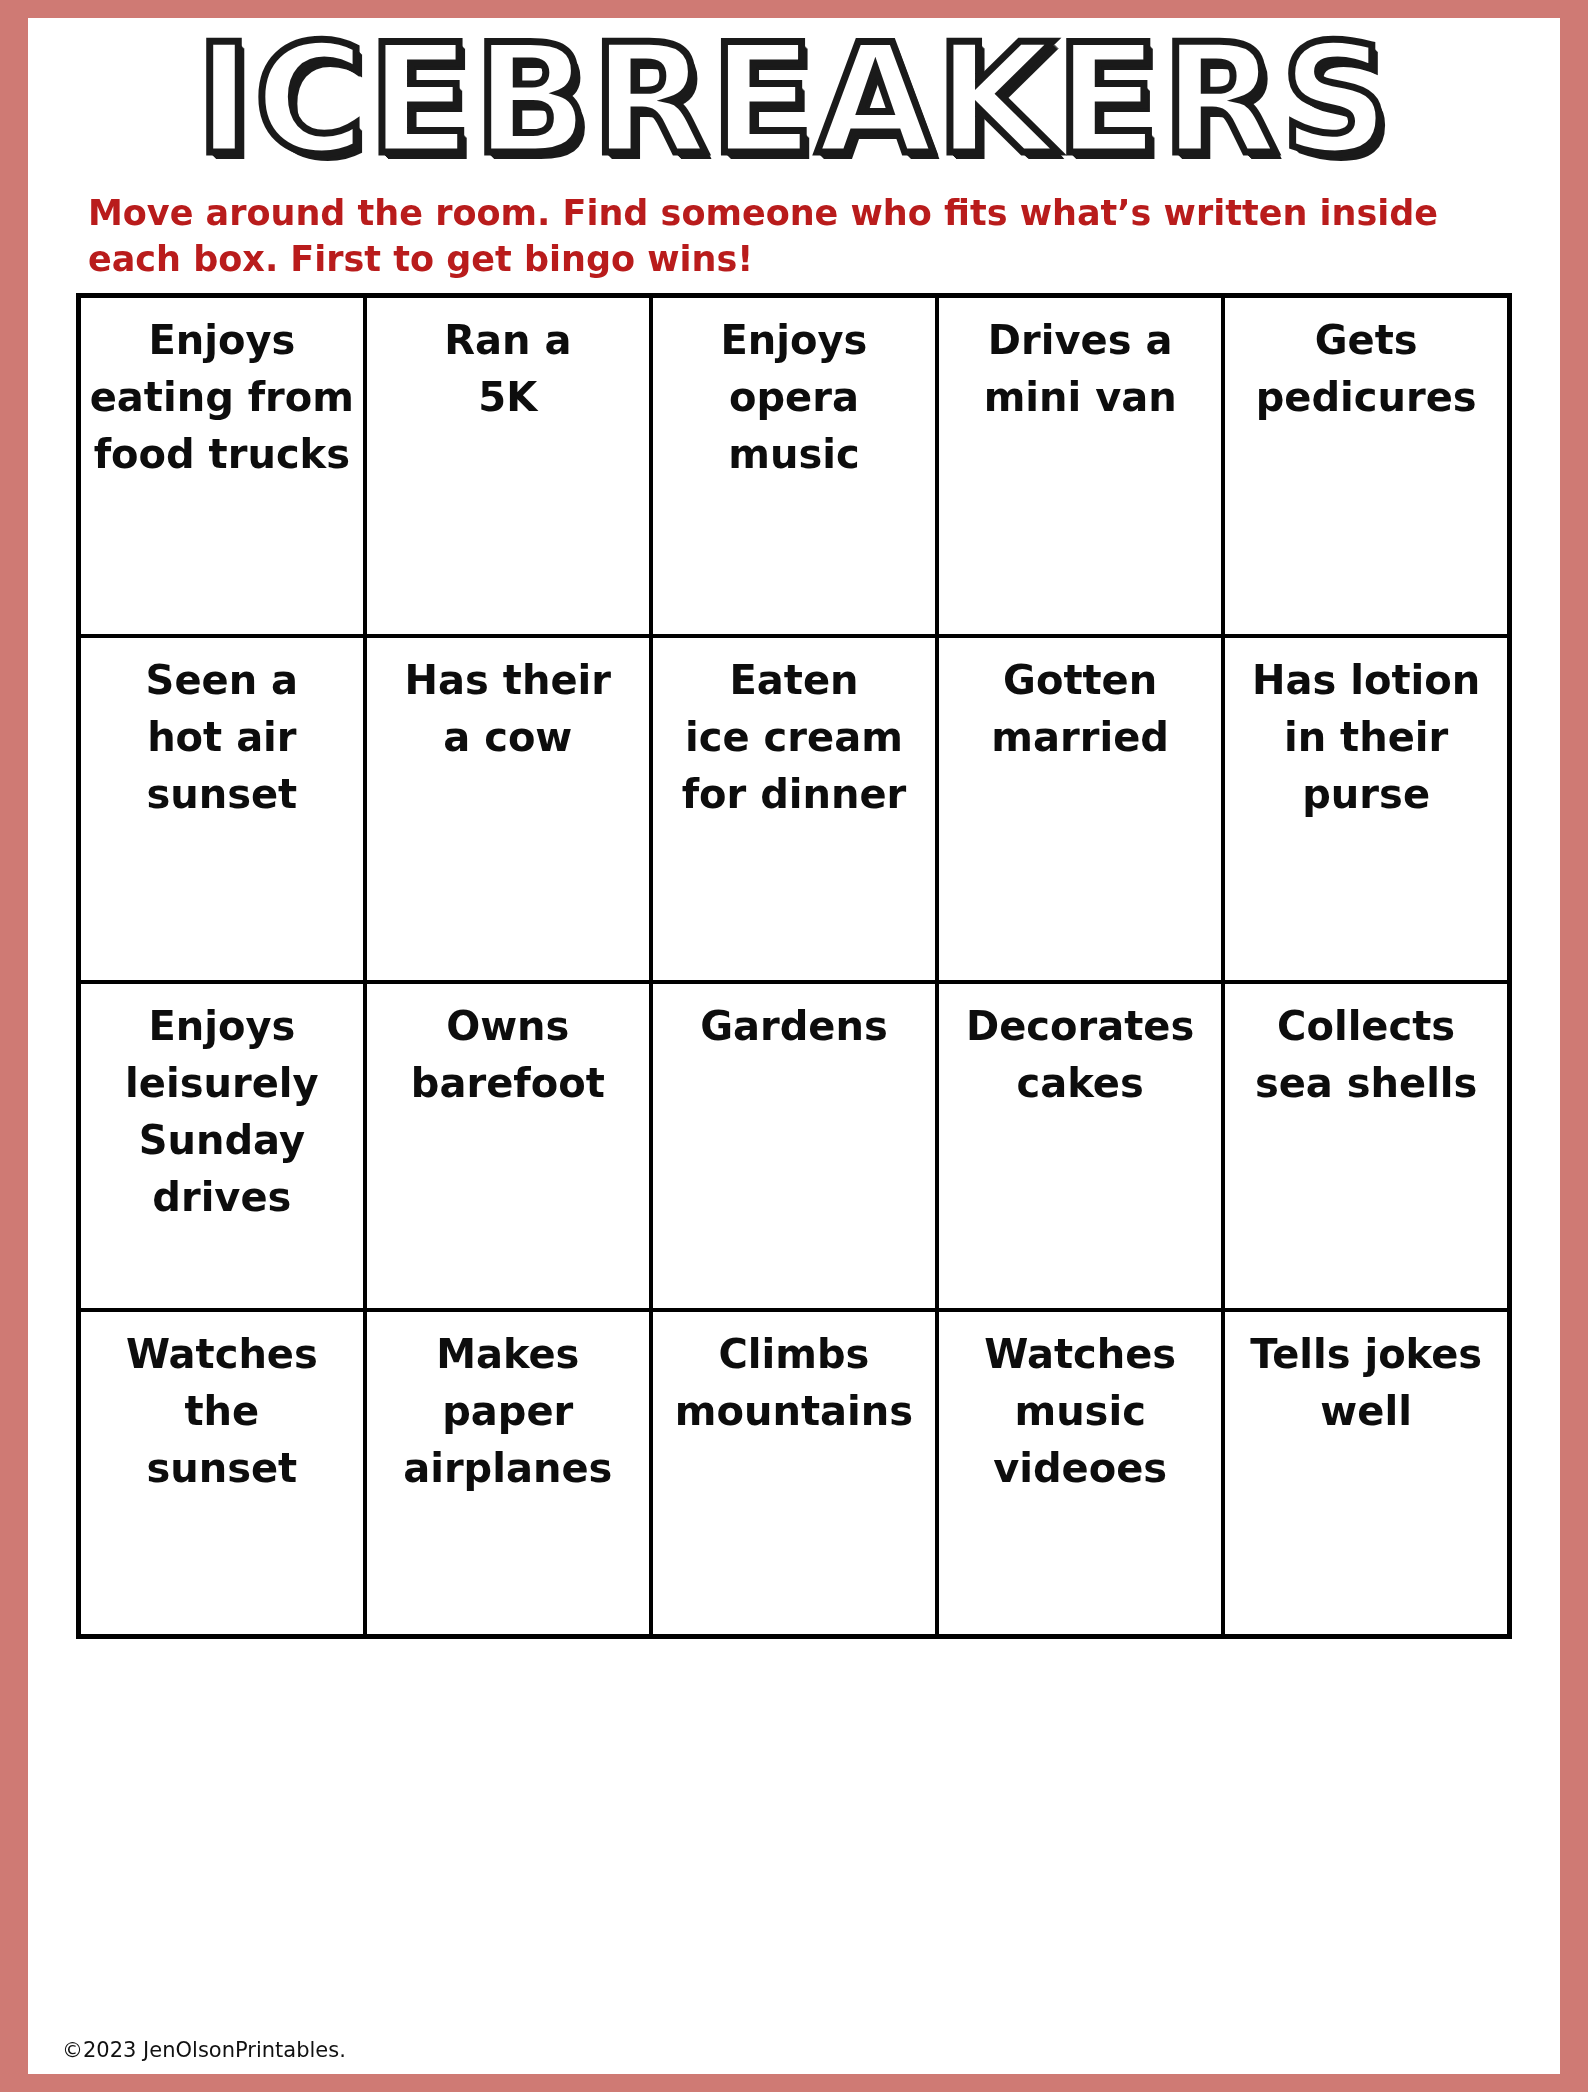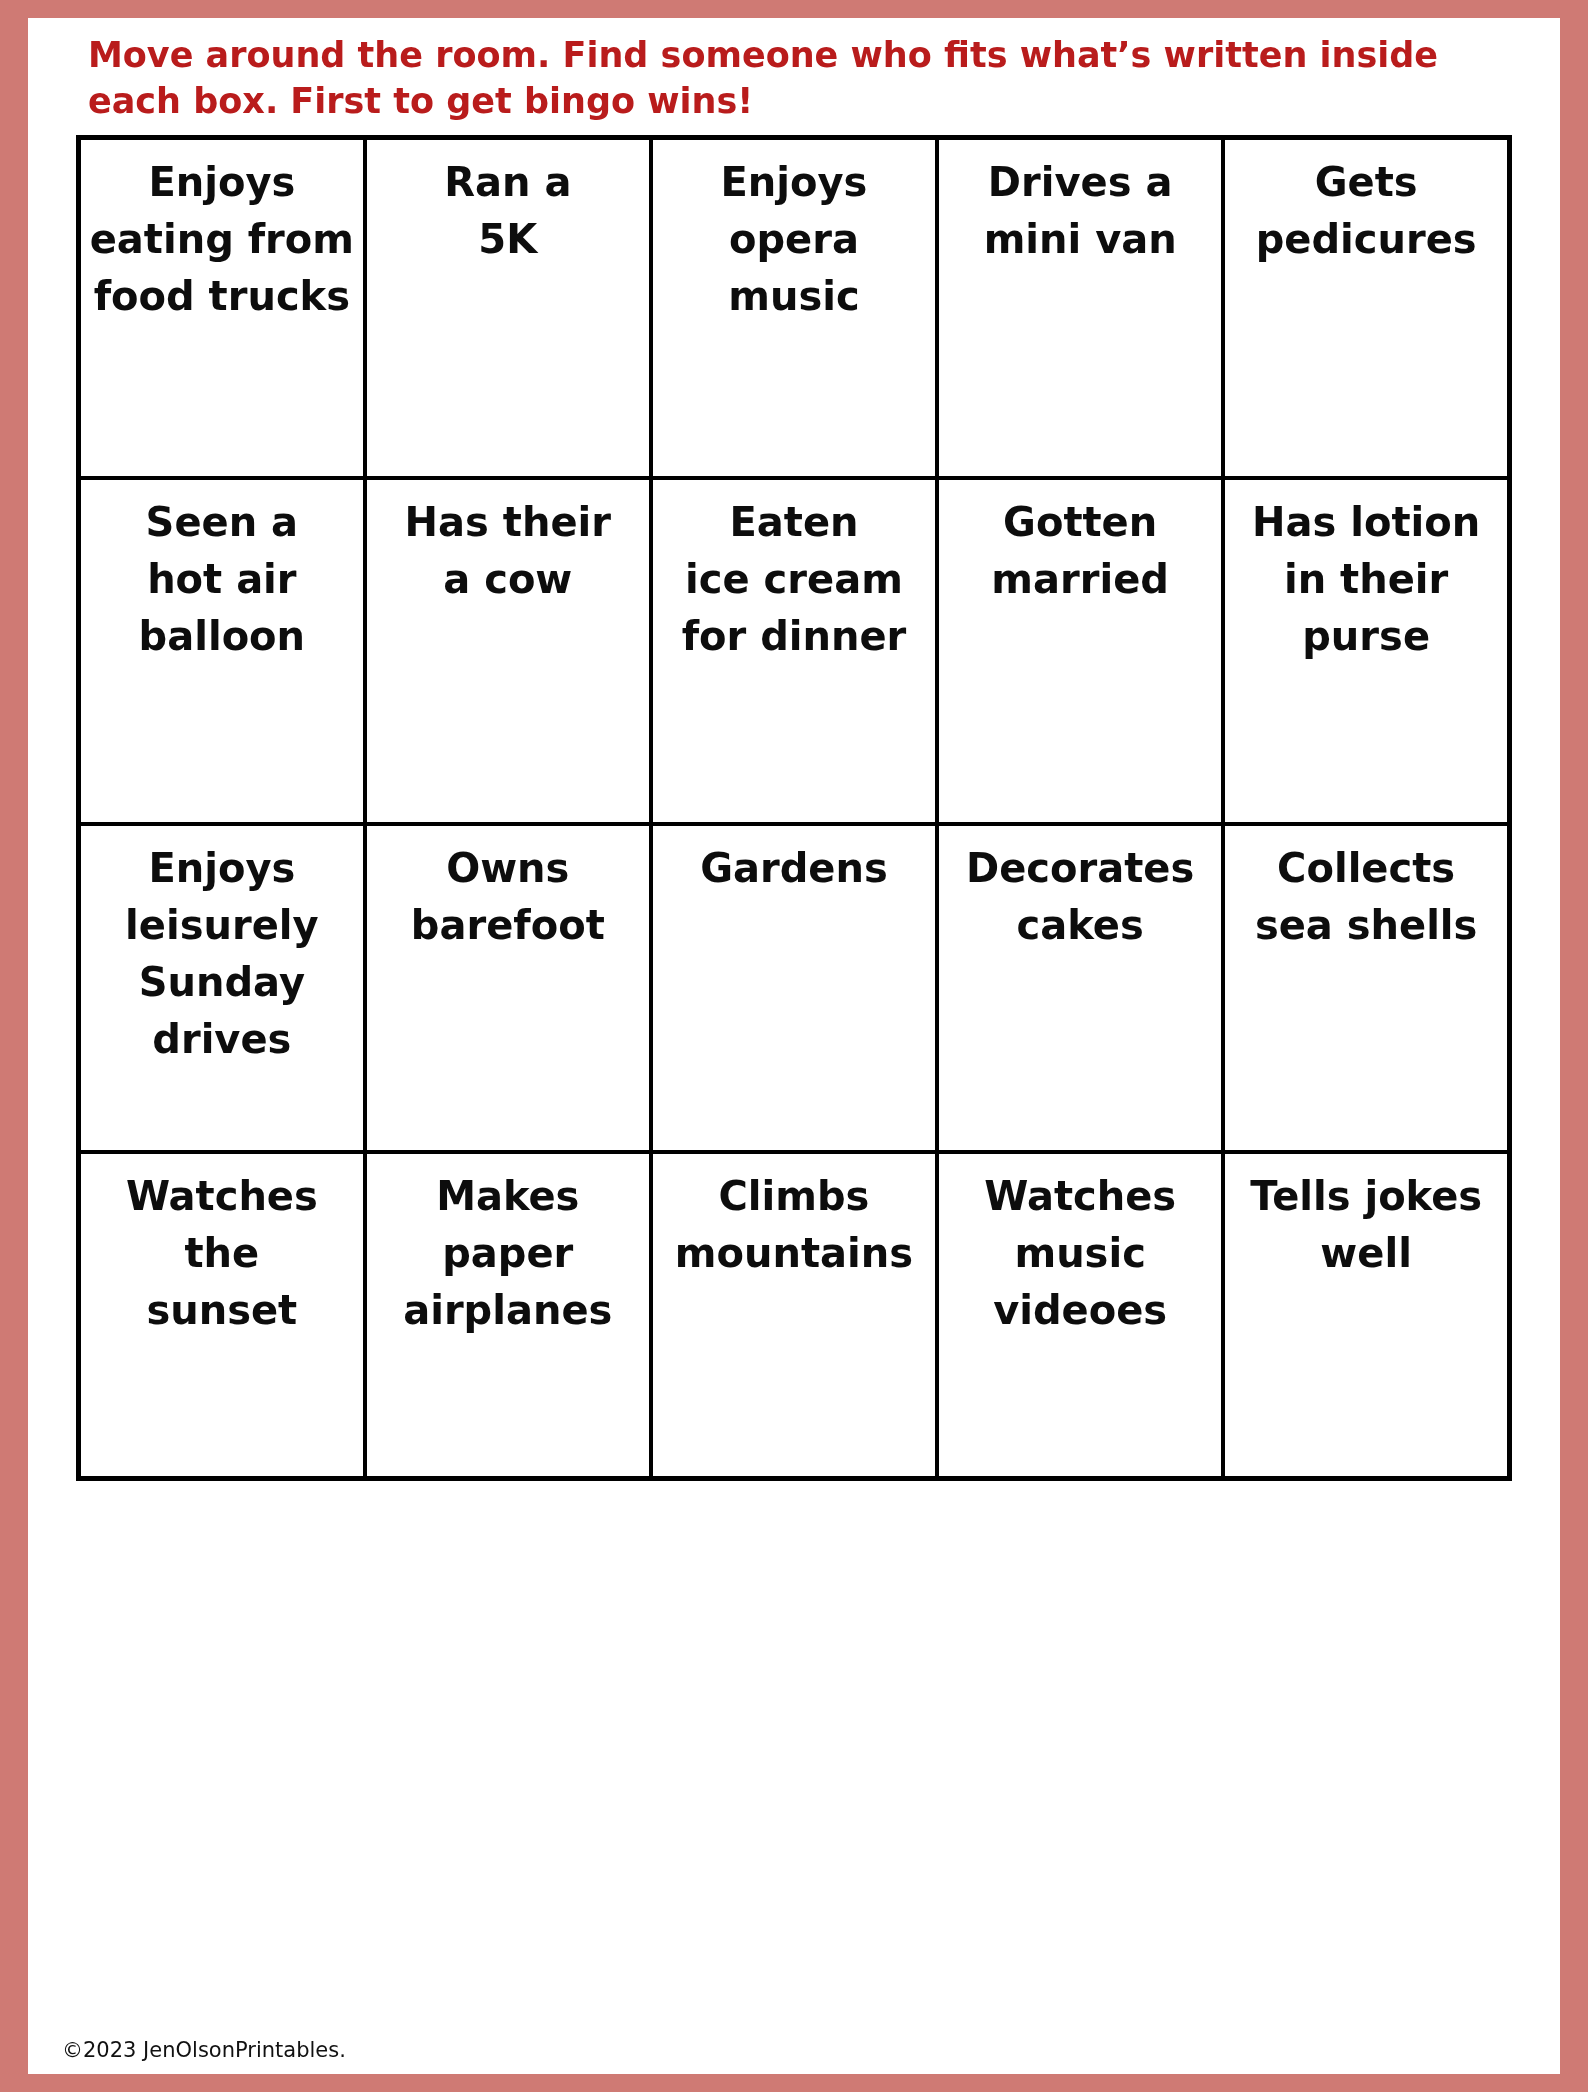--- a/index.html
+++ b/index.html
@@ -83,20 +83,21 @@
     font-weight: normal;
     font-size: 21px;
     color: #111111;
   }
 </style>
 </head>
 <body>
 
 <div class="page">
 
+  <h1 class="title">ICEBREAKERS</h1>
 
   <p class="instructions">Move around the room. Find someone who fits what’s written inside each box. First to get bingo wins!</p>
 
   <table class="grid">
     <tbody>
       <tr class="r0">
         <td>
             <span class="cell-text">Enjoys
 eating from
 food trucks</span>
@@ -116,21 +117,21 @@
           </td>
         <td>
             <span class="cell-text">Gets
 pedicures</span>
           </td>
       </tr>
       <tr class="r1">
         <td>
             <span class="cell-text">Seen a
 hot air
-balloon</span>
+sunset</span>
           </td>
         <td>
             <span class="cell-text">Has their
 a cow</span>
           </td>
         <td>
             <span class="cell-text">Eaten
 ice cream
 for dinner</span>
           </td>

